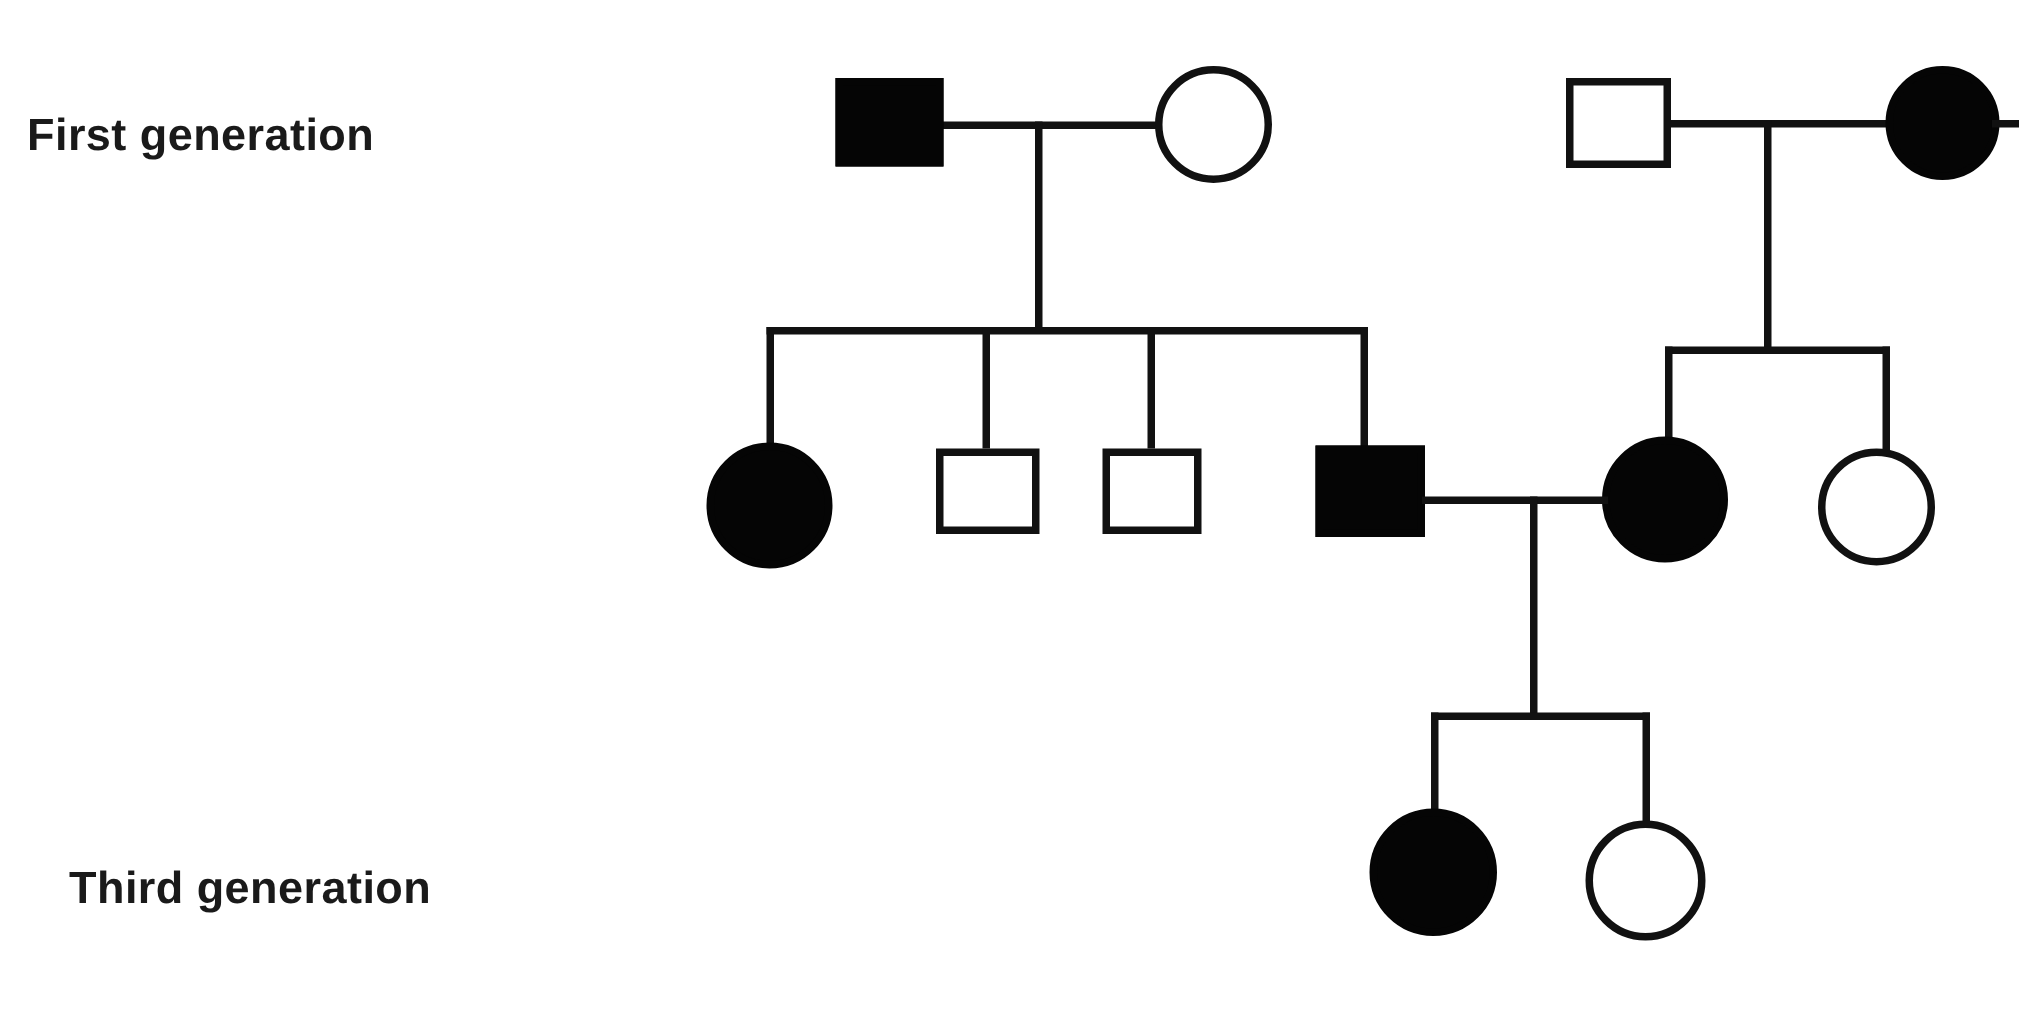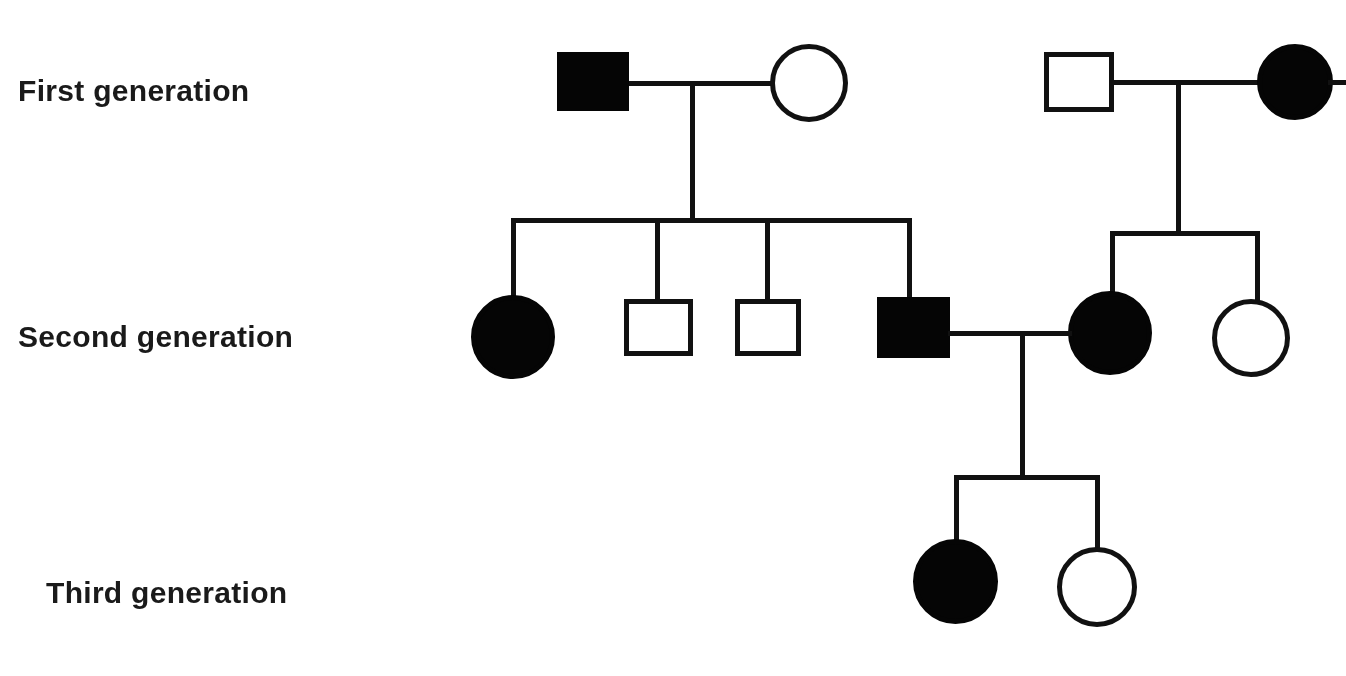--- a/index.html
+++ b/index.html
@@ -47,21 +47,20 @@
   }
   .ln.h { height: 5px; }
   .ln.v { width: 5px; }
 </style>
 </head>
 <body>
 
 <div id="pedigree-page">
 
   <div class="gen-label" id="label-first">First generation</div>
-  <div class="gen-label" id="label-second">Second  generation</div>
   <div class="gen-label" id="label-third">Third  generation</div>
 
   <div class="ln h" style="left:626px; top:81px; width:146px;"></div>
   <div class="sym filled" style="left:557px; top:52px; width:72px; height:59px;"></div>
   <div class="sym circle" style="left:770px; top:44px; width:78px; height:78px;"></div>
   <div class="ln v" style="left:690px; top:81px; height:141px;"></div>
 
   <div class="ln h" style="left:1111px; top:80px; width:152px;"></div>
   <div class="sym" style="left:1044px; top:52px; width:70px; height:60px;"></div>
   <div class="sym circle filled" style="left:1257px; top:44px; width:76px; height:76px;"></div>

